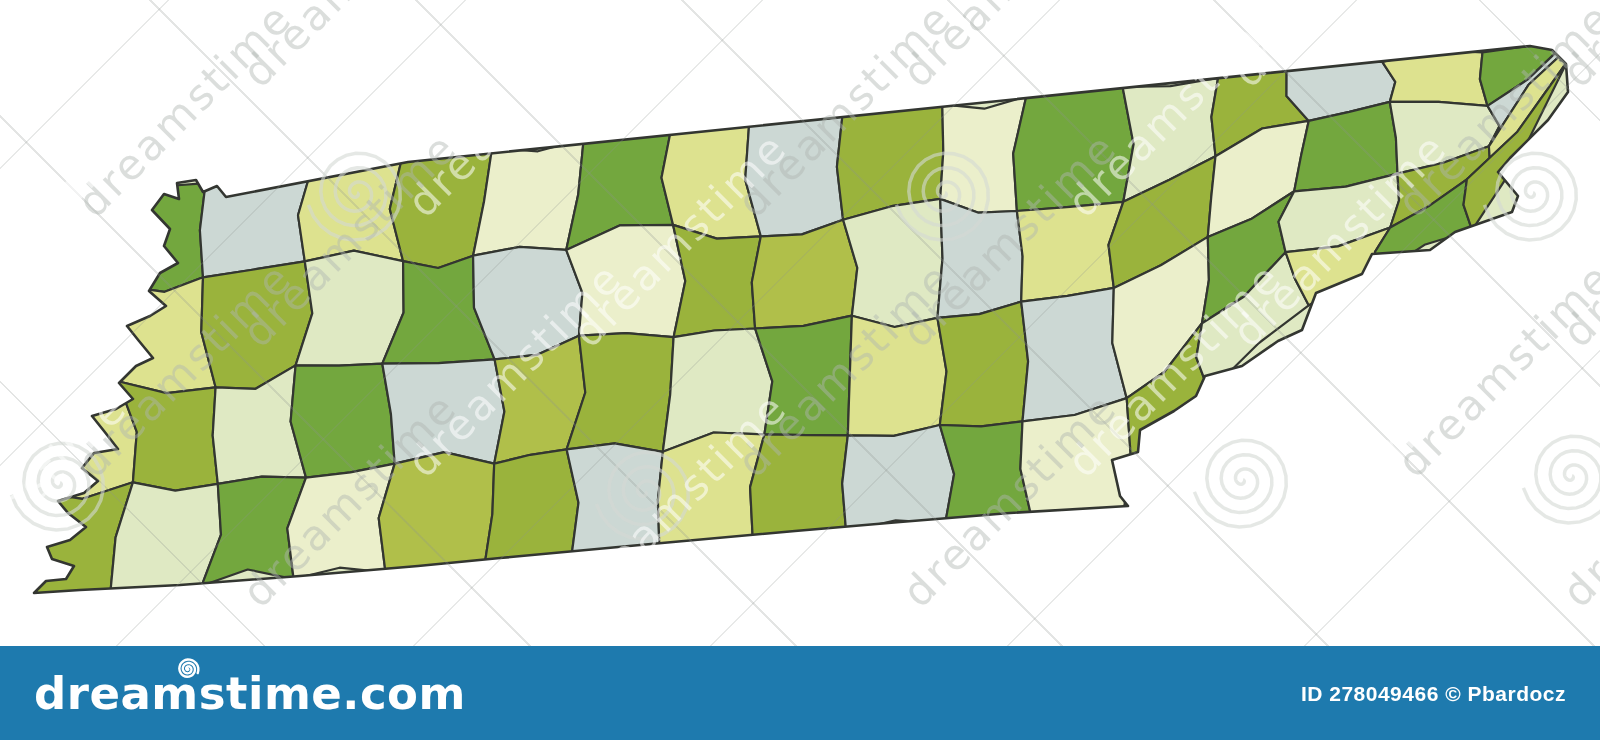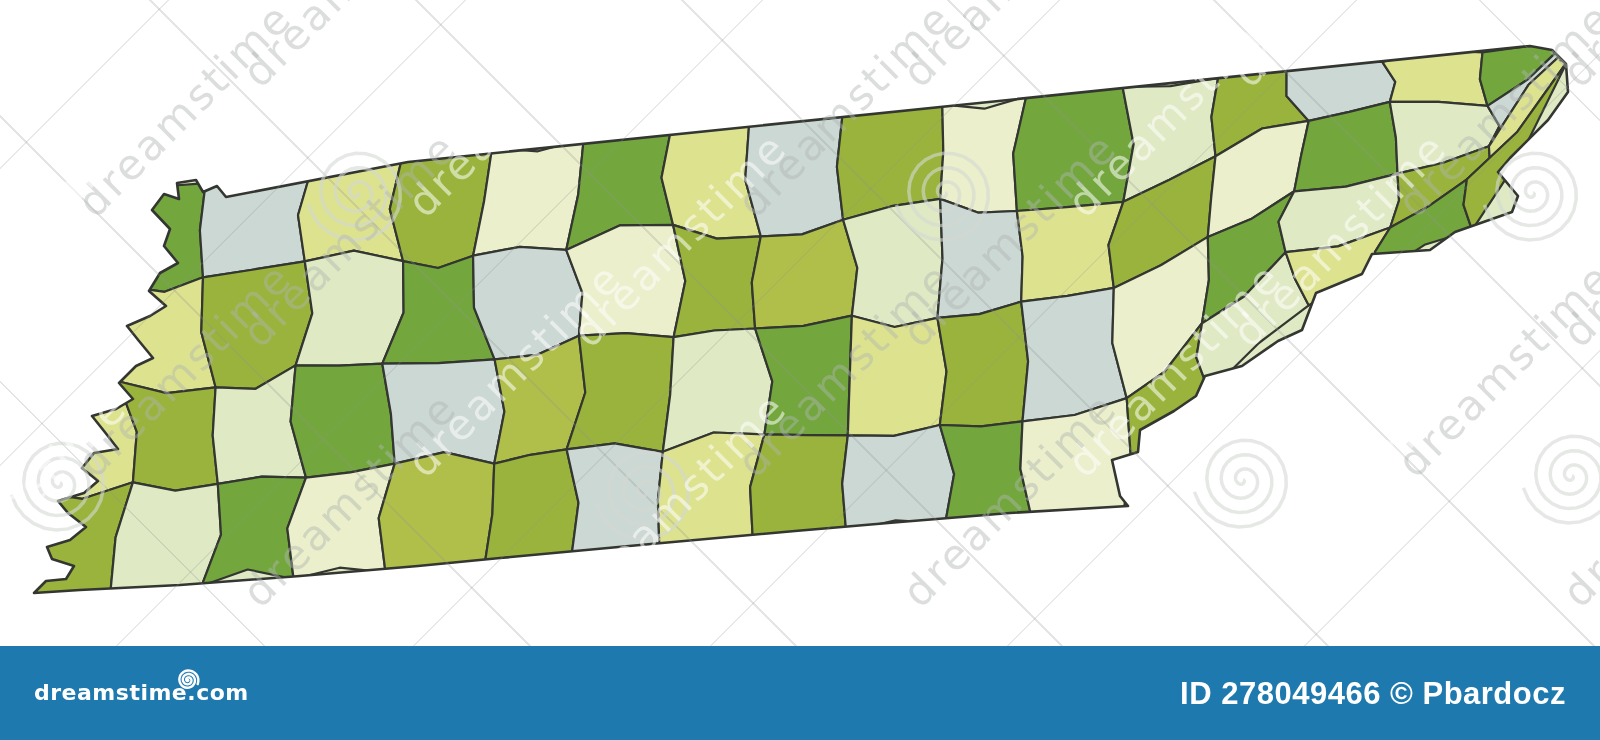--- a/index.html
+++ b/index.html
@@ -20,26 +20,26 @@
     transform-origin:left center;user-select:none;
   }
   #wm-spirals{position:absolute;left:0;top:0;pointer-events:none;}
   .footer{
     position:absolute;left:0;bottom:0;width:1600px;height:94px;
     display:flex;align-items:center;justify-content:space-between;
     padding:0 34px;box-sizing:border-box;
   }
   .logo{
     position:relative;font-family:"DejaVu Sans",sans-serif;font-weight:bold;
-    font-size:22px;letter-spacing:0.5px;line-height:1;
+    font-size:45px;letter-spacing:0.5px;line-height:1;
   }
   .logo .logo-spiral{position:absolute;top:-15px;left:141px;}
   .credit{
     font-family:"Liberation Sans",sans-serif;font-weight:bold;
-    font-size:31px;letter-spacing:0.5px;line-height:1;
+    font-size:21px;letter-spacing:0.5px;line-height:1;
   }
 </style>
 </head>
 <body>
 
 <div class="stage">
 
   <svg id="map-svg" width="1600" height="646" viewBox="0 0 1600 646">
     <defs>
       <clipPath id="stateClip">

